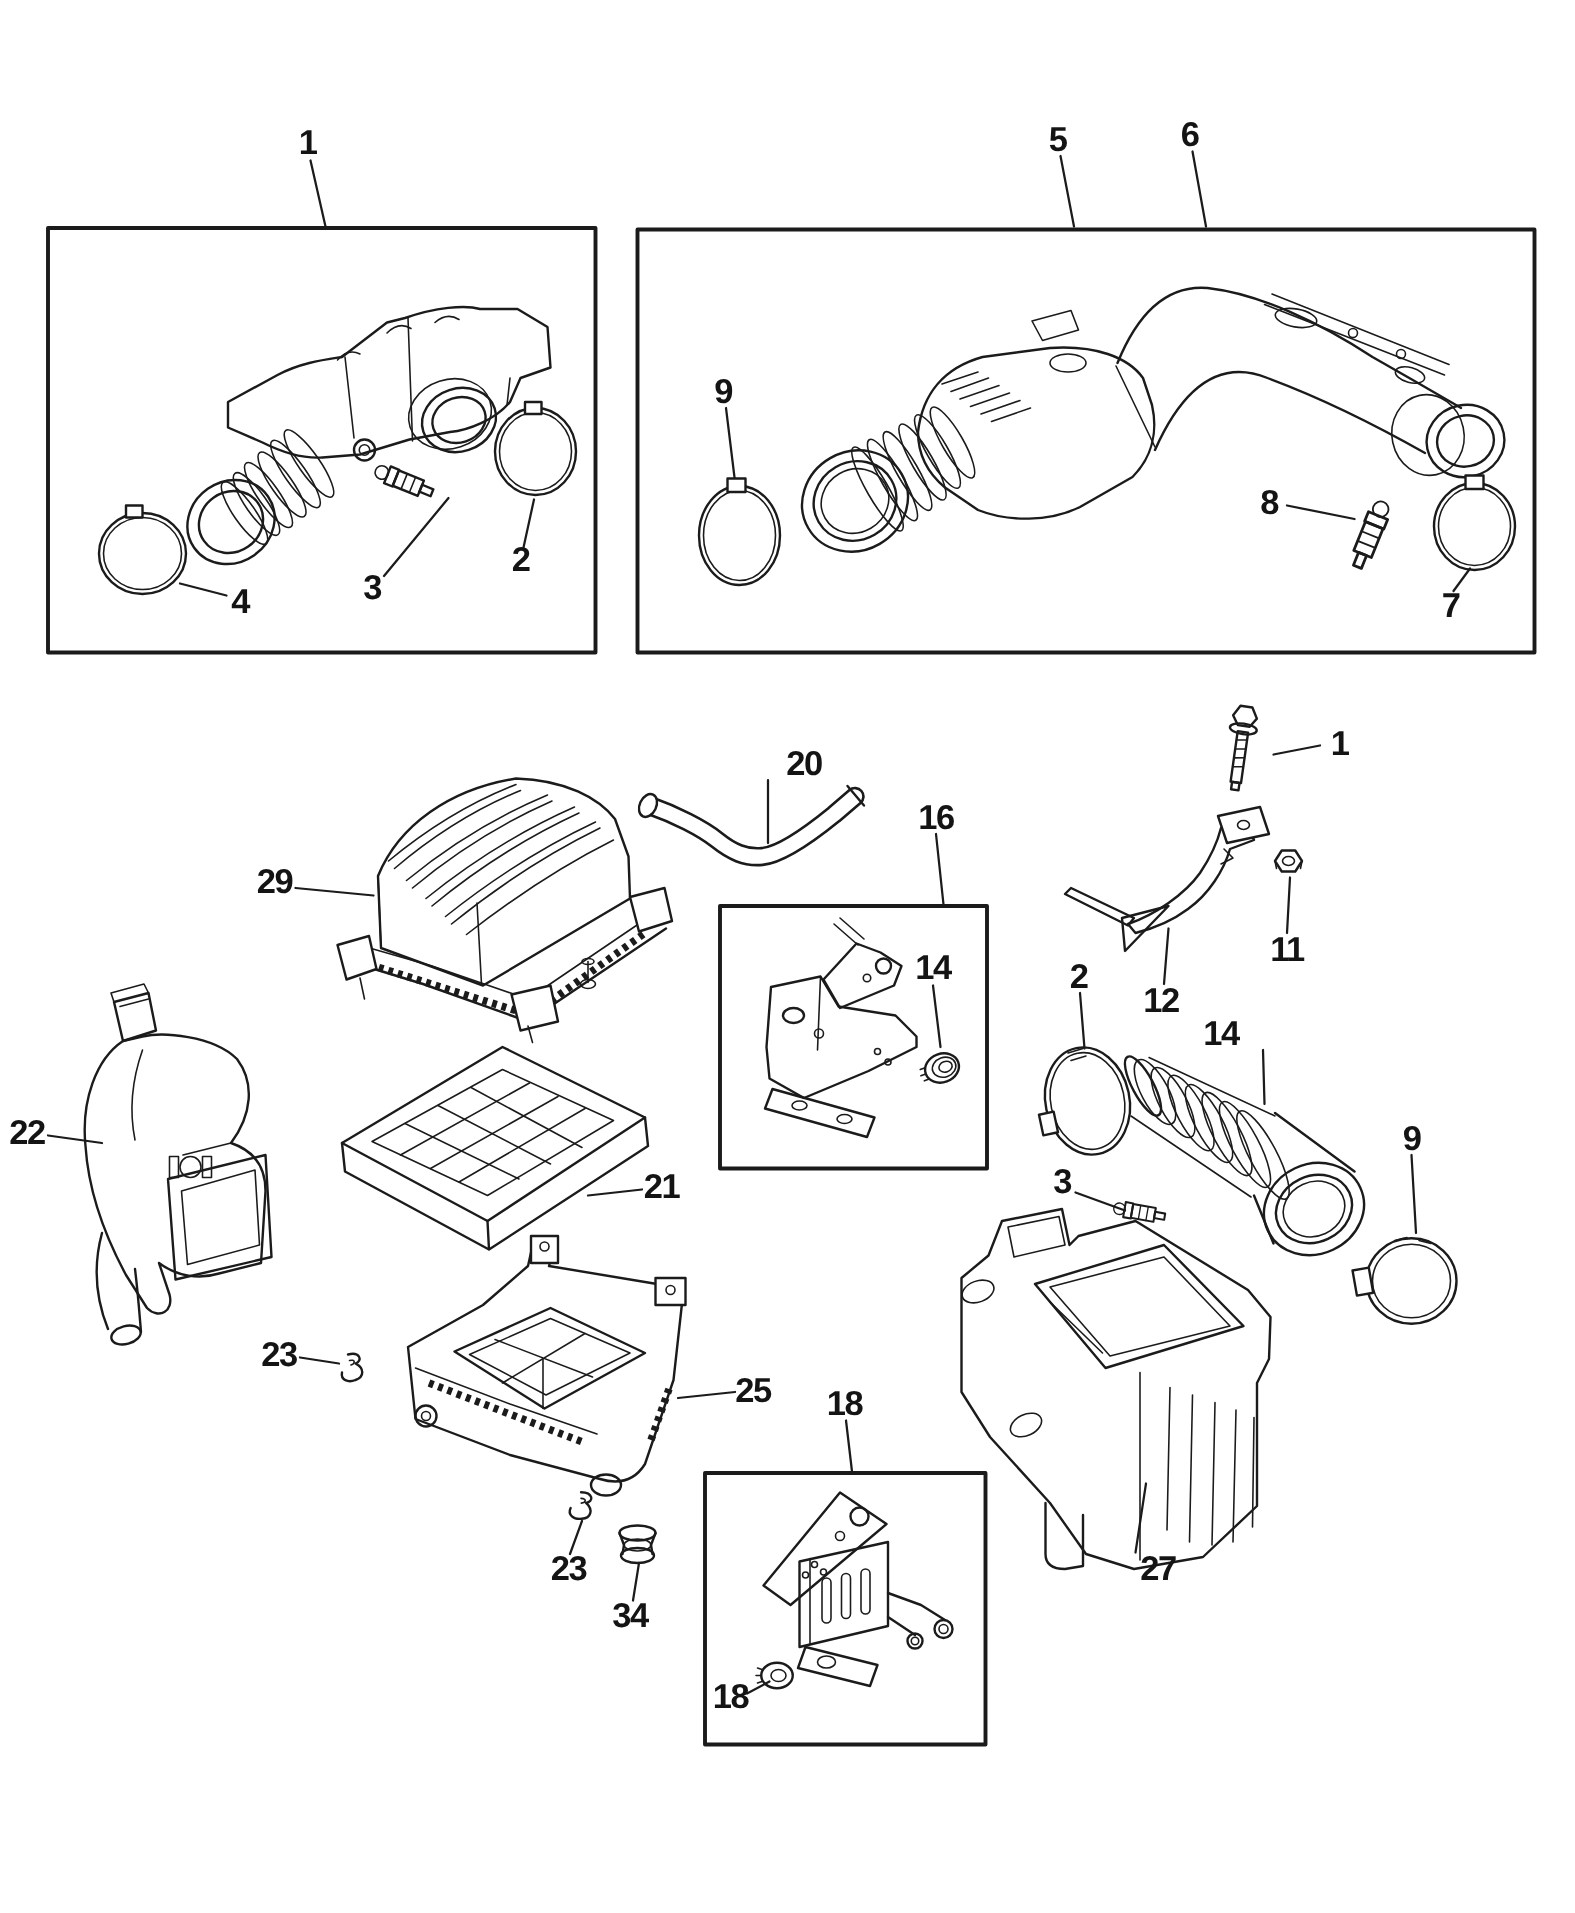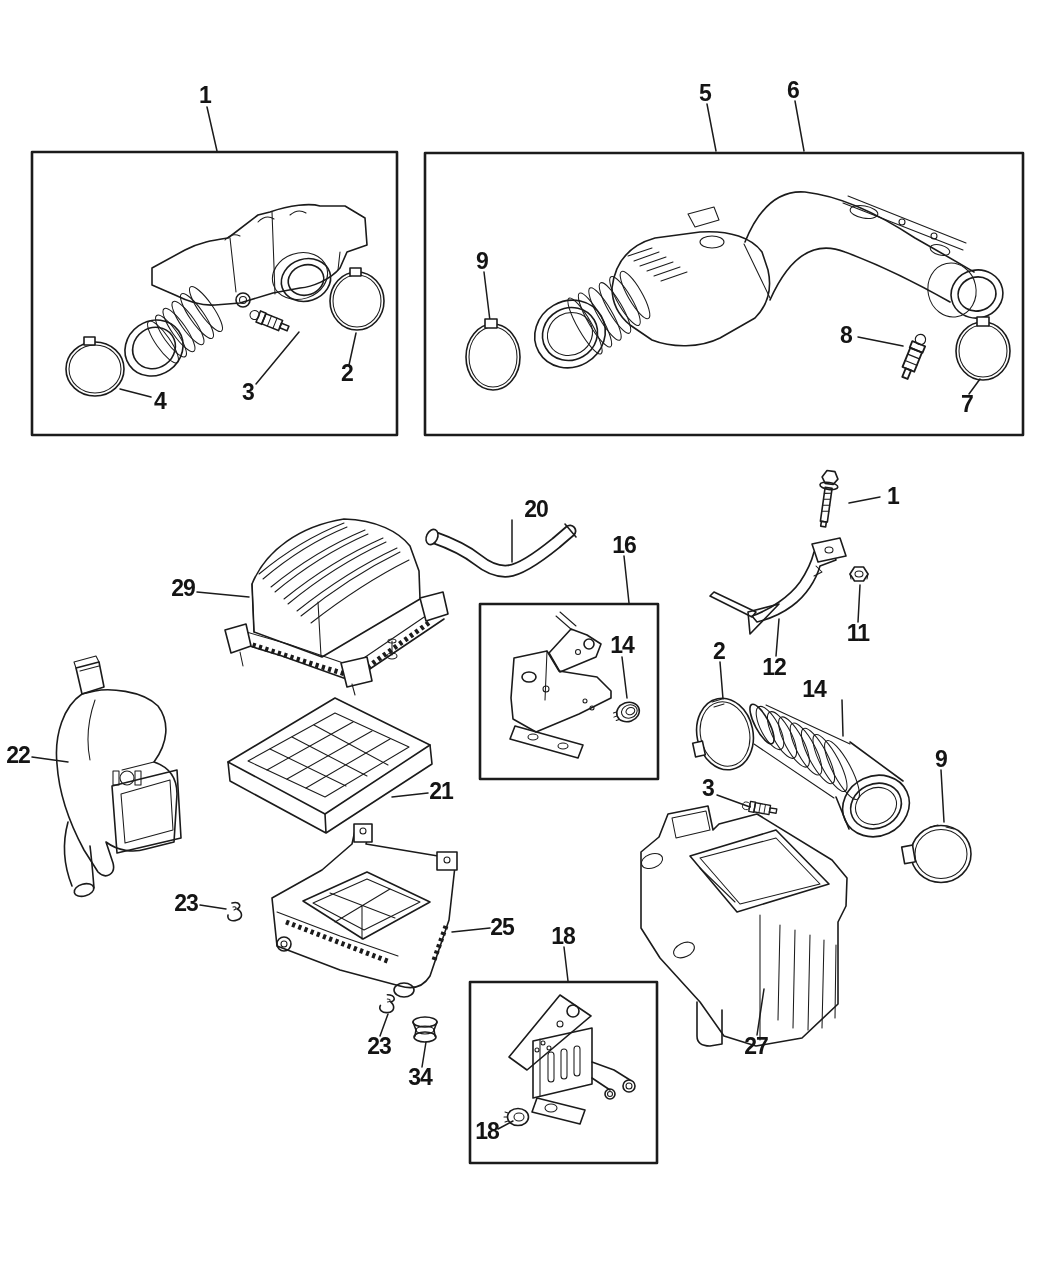--- a/index.html
+++ b/index.html
@@ -375,15 +375,15 @@
   <span class="callout" style="left:563px;top:936px">18</span>
   <span class="callout" style="left:487px;top:1131px">18</span>
   <span class="callout" style="left:536px;top:509px">20</span>
   <span class="callout" style="left:183px;top:588px">29</span>
   <span class="callout" style="left:18px;top:755px">22</span>
   <span class="callout" style="left:186px;top:903px">23</span>
   <span class="callout" style="left:379px;top:1046px">23</span>
   <span class="callout" style="left:441px;top:791px">21</span>
   <span class="callout" style="left:502px;top:927px">25</span>
   <span class="callout" style="left:420px;top:1077px">34</span>
-  <span class="callout" style="left:756px;top:1046px">27</span>
+  <span class="callout" style="left:772px;top:1046px">27</span>
   <span class="callout" style="left:708px;top:788px">3</span>
 </div>
 
 </body></html>

